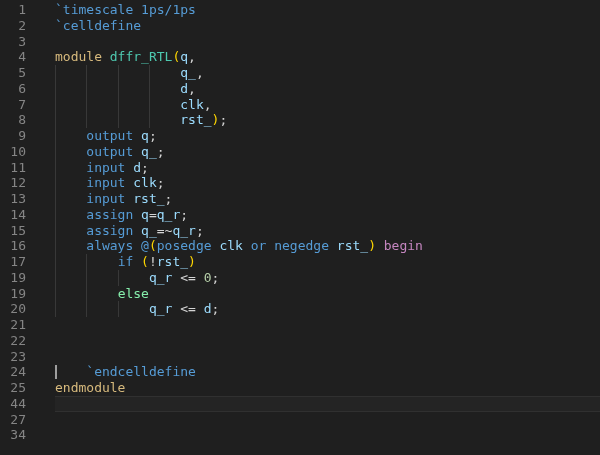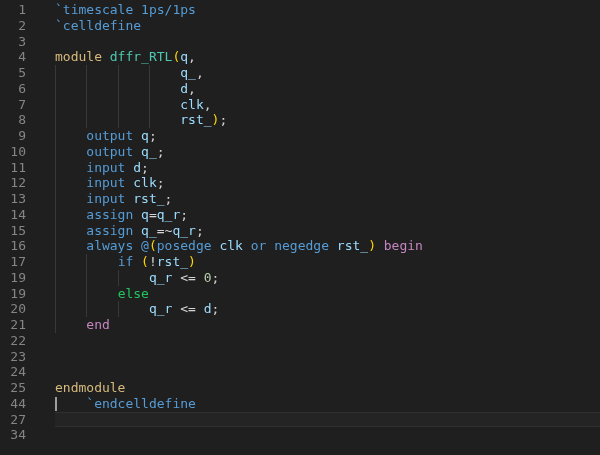--- a/index.html
+++ b/index.html
@@ -66,23 +66,22 @@
       <div class="cl"><span class="guide" style="left: 0ch; background: rgb(56, 56, 56);"></span><span style="color: rgb(212, 212, 212);">    </span><span style="color: rgb(86, 156, 214);">output</span><span style="color: rgb(212, 212, 212);"> </span><span style="color: rgb(156, 220, 254);">q</span><span style="color: rgb(212, 212, 212);">;</span></div>
       <div class="cl"><span class="guide" style="left: 0ch; background: rgb(56, 56, 56);"></span><span style="color: rgb(212, 212, 212);">    </span><span style="color: rgb(86, 156, 214);">output</span><span style="color: rgb(212, 212, 212);"> </span><span style="color: rgb(156, 220, 254);">q_</span><span style="color: rgb(212, 212, 212);">;</span></div>
       <div class="cl"><span class="guide" style="left: 0ch; background: rgb(56, 56, 56);"></span><span style="color: rgb(212, 212, 212);">    </span><span style="color: rgb(86, 156, 214);">input</span><span style="color: rgb(212, 212, 212);"> </span><span style="color: rgb(156, 220, 254);">d</span><span style="color: rgb(212, 212, 212);">;</span></div>
       <div class="cl"><span class="guide" style="left: 0ch; background: rgb(56, 56, 56);"></span><span style="color: rgb(212, 212, 212);">    </span><span style="color: rgb(86, 156, 214);">input</span><span style="color: rgb(212, 212, 212);"> </span><span style="color: rgb(156, 220, 254);">clk</span><span style="color: rgb(212, 212, 212);">;</span></div>
       <div class="cl"><span class="guide" style="left: 0ch; background: rgb(56, 56, 56);"></span><span style="color: rgb(212, 212, 212);">    </span><span style="color: rgb(86, 156, 214);">input</span><span style="color: rgb(212, 212, 212);"> </span><span style="color: rgb(156, 220, 254);">rst_</span><span style="color: rgb(212, 212, 212);">;</span></div>
       <div class="cl"><span class="guide" style="left: 0ch; background: rgb(56, 56, 56);"></span><span style="color: rgb(212, 212, 212);">    </span><span style="color: rgb(86, 156, 214);">assign</span><span style="color: rgb(212, 212, 212);"> </span><span style="color: rgb(156, 220, 254);">q</span><span style="color: rgb(212, 212, 212);">=</span><span style="color: rgb(156, 220, 254);">q_r</span><span style="color: rgb(212, 212, 212);">;</span></div>
       <div class="cl"><span class="guide" style="left: 0ch; background: rgb(56, 56, 56);"></span><span style="color: rgb(212, 212, 212);">    </span><span style="color: rgb(86, 156, 214);">assign</span><span style="color: rgb(212, 212, 212);"> </span><span style="color: rgb(156, 220, 254);">q_</span><span style="color: rgb(212, 212, 212);">=~</span><span style="color: rgb(156, 220, 254);">q_r</span><span style="color: rgb(212, 212, 212);">;</span></div>
       <div class="cl"><span class="guide" style="left: 0ch; background: rgb(56, 56, 56);"></span><span style="color: rgb(212, 212, 212);">    </span><span style="color: rgb(86, 156, 214);">always</span><span style="color: rgb(212, 212, 212);"> </span><span style="color: rgb(86, 156, 214);">@</span><span style="color: rgb(255, 215, 0);">(</span><span style="color: rgb(86, 156, 214);">posedge</span><span style="color: rgb(212, 212, 212);"> </span><span style="color: rgb(156, 220, 254);">clk</span><span style="color: rgb(212, 212, 212);"> </span><span style="color: rgb(86, 156, 214);">or</span><span style="color: rgb(212, 212, 212);"> </span><span style="color: rgb(86, 156, 214);">negedge</span><span style="color: rgb(212, 212, 212);"> </span><span style="color: rgb(156, 220, 254);">rst_</span><span style="color: rgb(255, 215, 0);">)</span><span style="color: rgb(212, 212, 212);"> </span><span style="color: rgb(197, 134, 192);">begin</span></div>
       <div class="cl"><span class="guide" style="left: 0ch; background: rgb(56, 56, 56);"></span><span class="guide" style="left: 4ch; background: rgb(56, 56, 56);"></span><span style="color: rgb(212, 212, 212);">        </span><span style="color: rgb(86, 156, 214);">if</span><span style="color: rgb(212, 212, 212);"> </span><span style="color: rgb(255, 215, 0);">(</span><span style="color: rgb(212, 212, 212);">!</span><span style="color: rgb(156, 220, 254);">rst_</span><span style="color: rgb(255, 215, 0);">)</span></div>
       <div class="cl"><span class="guide" style="left: 0ch; background: rgb(56, 56, 56);"></span><span class="guide" style="left: 4ch; background: rgb(56, 56, 56);"></span><span class="guide" style="left: 8ch; background: rgb(56, 56, 56);"></span><span style="color: rgb(212, 212, 212);">            </span><span style="color: rgb(156, 220, 254);">q_r</span><span style="color: rgb(212, 212, 212);"> </span><span style="color: rgb(212, 212, 212);">&lt;=</span><span style="color: rgb(212, 212, 212);"> </span><span style="color: rgb(181, 206, 168);">0</span><span style="color: rgb(212, 212, 212);">;</span></div>
-      <div class="cl"><span class="guide" style="left: 0ch; background: rgb(56, 56, 56);"></span><span class="guide" style="left: 4ch; background: rgb(56, 56, 56);"></span><span style="color: rgb(212, 212, 212);">        </span><span style="color: #22c55e;">else</span></div>
+      <div class="cl"><span class="guide" style="left: 0ch; background: rgb(56, 56, 56);"></span><span class="guide" style="left: 4ch; background: rgb(56, 56, 56);"></span><span style="color: rgb(212, 212, 212);">        </span><span style="color: #86efac;">else</span></div>
       <div class="cl"><span class="guide" style="left: 0ch; background: rgb(56, 56, 56);"></span><span class="guide" style="left: 4ch; background: rgb(56, 56, 56);"></span><span class="guide" style="left: 8ch; background: rgb(56, 56, 56);"></span><span style="color: rgb(212, 212, 212);">            </span><span style="color: rgb(156, 220, 254);">q_r</span><span style="color: rgb(212, 212, 212);"> </span><span style="color: rgb(212, 212, 212);">&lt;=</span><span style="color: rgb(212, 212, 212);"> </span><span style="color: rgb(156, 220, 254);">d</span><span style="color: rgb(212, 212, 212);">;</span></div>
-      <div class="cl"><span class="guide" style="left: 0ch; background: rgb(56, 56, 56);"></span><span style="color: rgb(212, 212, 212);">    </span><span style="color: rgb(197, 134, 192);">end</span></div>
       <div class="cl"></div>
       <div class="cl"></div>
       <div class="cl"></div>
+      <div class="cl"><span style="color: rgb(212, 212, 212);">    </span><span style="color: rgb(86, 156, 214);">`endcelldefine</span><span class="cursor" style="left: 0ch; background: rgb(158, 158, 158);"></span></div>
       <div class="cl"><span style="color: rgb(215, 186, 125);">endmodule</span></div>
-      <div class="cl"><span style="color: rgb(212, 212, 212);">    </span><span style="color: rgb(86, 156, 214);">`endcelldefine</span><span class="cursor" style="left: 0ch; background: rgb(158, 158, 158);"></span></div>
       <div class="cl active"></div>
     </div>
 </div>
 
 </body></html>

